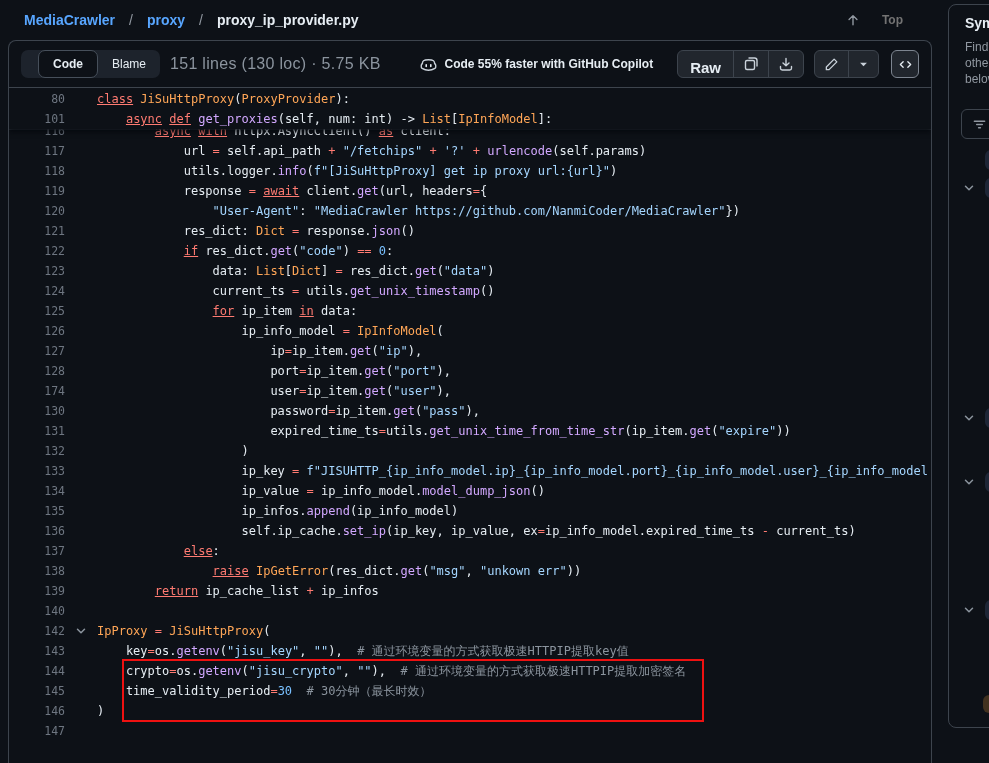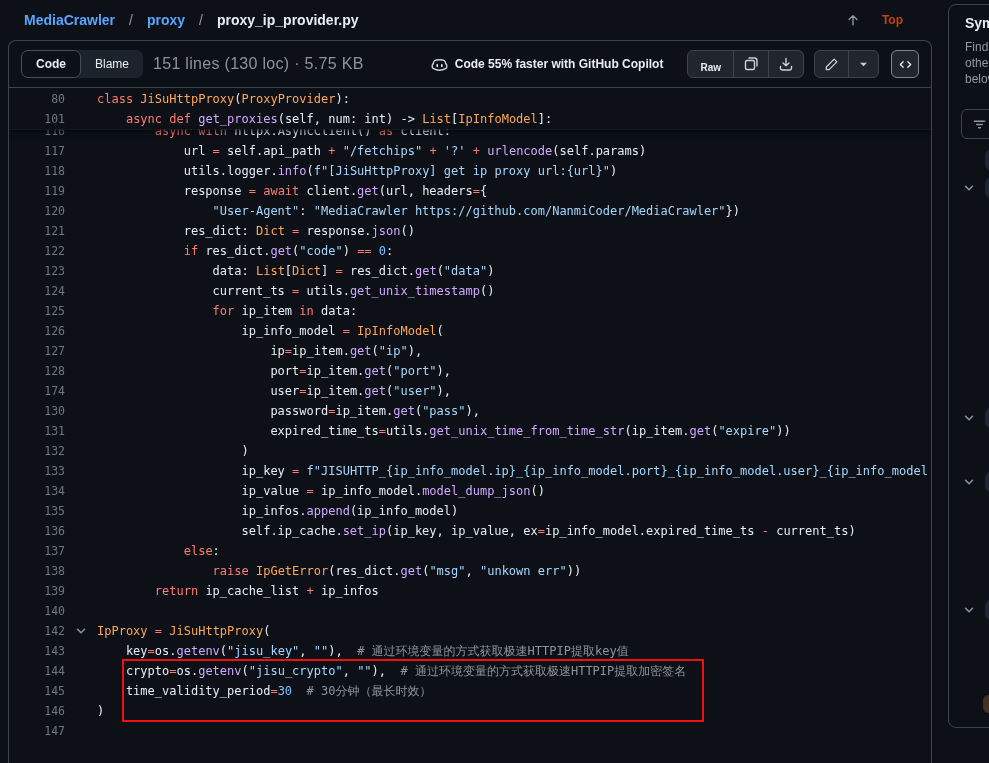--- a/index.html
+++ b/index.html
@@ -13,70 +13,70 @@
   .file-header {
     position:absolute; top:0; left:0; width:989px; height:40px;
     display:flex; align-items:center; padding:0 24px;
   }
   .breadcrumb { font-size:14px; display:flex; align-items:center; gap:14px; white-space:nowrap; }
   .crumb-link { color:#58a6ff; cursor:pointer; font-weight:600; }
   .crumb-sep { color:#9198a1; font-weight:400; }
   .crumb-file { color:#e6edf3; font-weight:700; }
   .top-btn {
     margin-left:auto; margin-right:62px; display:flex; align-items:center; gap:22px;
-    font-size:12px; font-weight:600; color:#c2410c; cursor:pointer;
+    font-size:12px; font-weight:600; color:#737373; cursor:pointer;
   }
   .top-btn svg { stroke:#9198a1; }
 
   
   .code-container {
     position:absolute; top:40px; left:8px; width:924px; height:723px;
     border:1px solid #3d444d; border-bottom:none;
     border-radius:8px 8px 0 0; background:#0d1117; overflow:hidden;
   }
   .toolbar {
     height:47px; border-bottom:1px solid #3d444d;
     display:flex; align-items:center; padding:0 12px; gap:10px;
   }
   .seg {
-    display:flex; align-items:center; background:#1d232c; border-radius:7px; height:28px;
+    display:flex; align-items:center; background:#1d232c; border-radius:7px; height:28px;padding-left:17px;
   }
   .seg-btn { font-size:12px; padding:0 14px; height:28px; display:flex; align-items:center; color:#e6edf3; cursor:pointer; border-radius:7px; }
   .seg-btn.on { background:#0d1117; border:1px solid #464f5a; font-weight:700; }
   .file-stats { color:#8b949e; font-size:16px; margin-left:0; letter-spacing:.3px; white-space:nowrap; }
   .copilot { margin-left:auto; display:flex; align-items:center; gap:7px; font-size:12px; font-weight:700; white-space:nowrap; }
   .copilot svg { stroke:#c9d1d9; }
   .btn-group {
     display:flex; align-items:stretch; height:28px; border:1px solid #3d444d;
     border-radius:6px; background:#21262d; overflow:hidden; margin-left:14px;
   }
   .btn-group .bseg {
     display:flex; align-items:center; justify-content:center; padding:0 9px;
     cursor:pointer; color:#c9d1d9;
   }
   .btn-group .bseg + .bseg { border-left:1px solid #3d444d; }
-  .bseg.raw-label { font-size:10px; font-weight:600; padding:16px 12px; color:#e6edf3; }
+  .bseg.raw-label { font-size:15px; font-weight:600; padding:16px 12px; color:#e6edf3; }
   .icon-btn {
     width:28px; height:28px; border:1px solid #7d8590; border-radius:6px; background:#21262d;
     display:flex; align-items:center; justify-content:center; cursor:pointer; color:#e6edf3;
     margin-left:2px;
   }
   svg { display:block; }
 
   
   .code-area { position:absolute; top:48px; left:0; right:0; bottom:0; overflow:hidden; }
   .rows { position:absolute; top:32px; left:0; right:0; z-index:1; }
   .crow { height:20px; display:flex; align-items:center; white-space:pre; overflow:hidden; }
   .ln {
     flex:0 0 56px; text-align:right; color:#6e7681;
     font-family:"DejaVu Sans Mono", monospace; font-size:11.5px; user-select:none; cursor:pointer;
   }
   .chev { flex:0 0 32px; display:flex; align-items:center; justify-content:center; color:#8b949e; }
   .src { font-family:"DejaVu Sans Mono", monospace; font-size:12px; }
-  .tk-k{color:var(--tok-k);} .tk-f{color:var(--tok-f);} .tk-t{color:var(--tok-t);}
+  .tk-k{color:var(--tok-k);text-decoration:underline;} .tk-f{color:var(--tok-f);} .tk-t{color:var(--tok-t);}
   .tk-s{color:var(--tok-s);} .tk-n{color:var(--tok-n);} .tk-c{color:var(--tok-c);text-align:center;}
   .tk-o{color:var(--tok-o);} .tk-p{color:var(--tok-p);}
 
   .sticky-block {
     position:absolute; top:0; left:0; right:0; height:40px; background:#0d1117; z-index:3;
     box-shadow:0 3px 5px rgba(1,4,9,.65), 0 1px 0 rgba(61,68,77,.5);
   }
   .annotation-box {
     position:absolute; left:113px; top:570px; width:582px; height:63px;
     border:2px solid; z-index:4; pointer-events:none;

